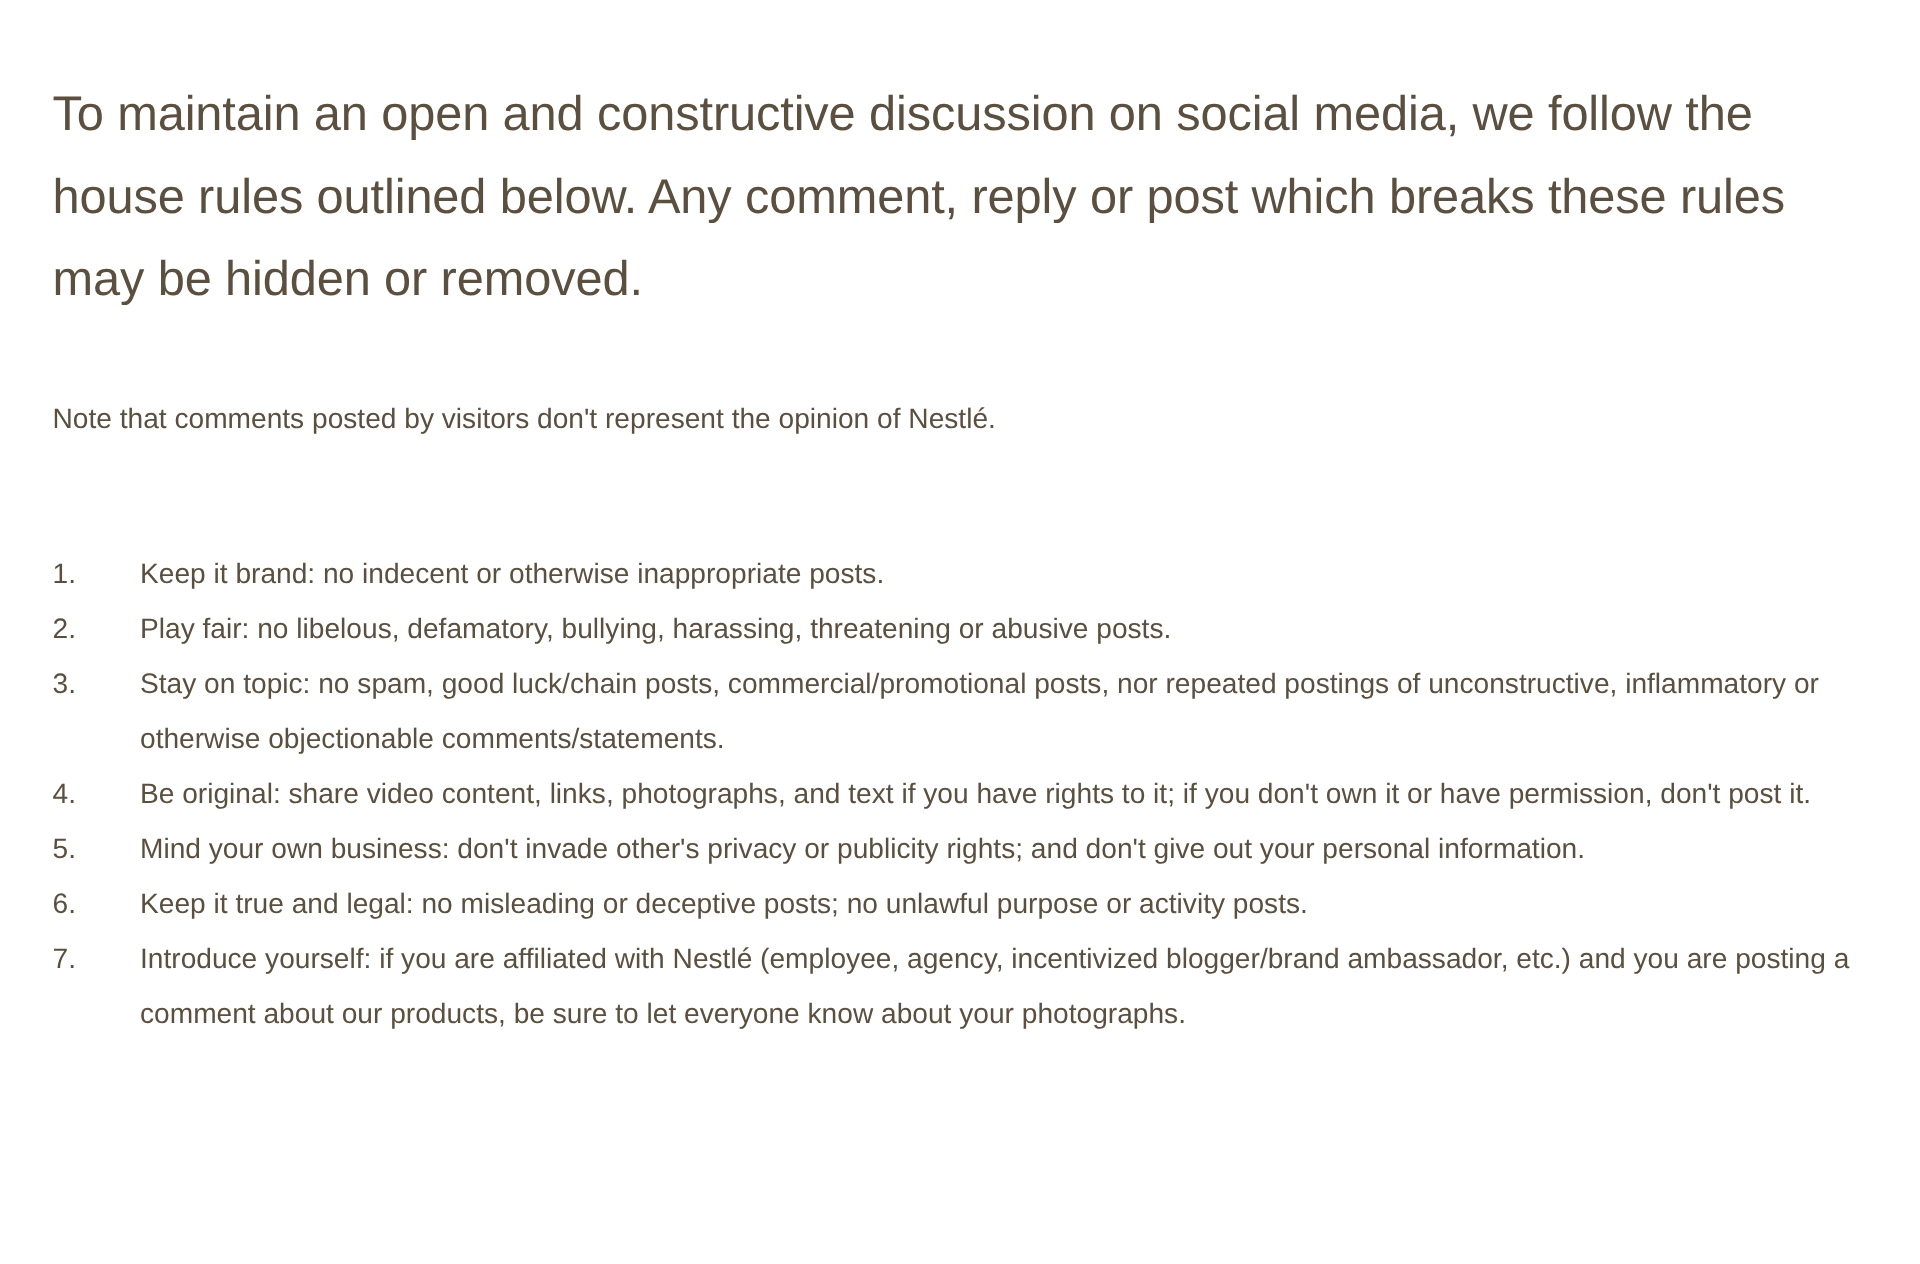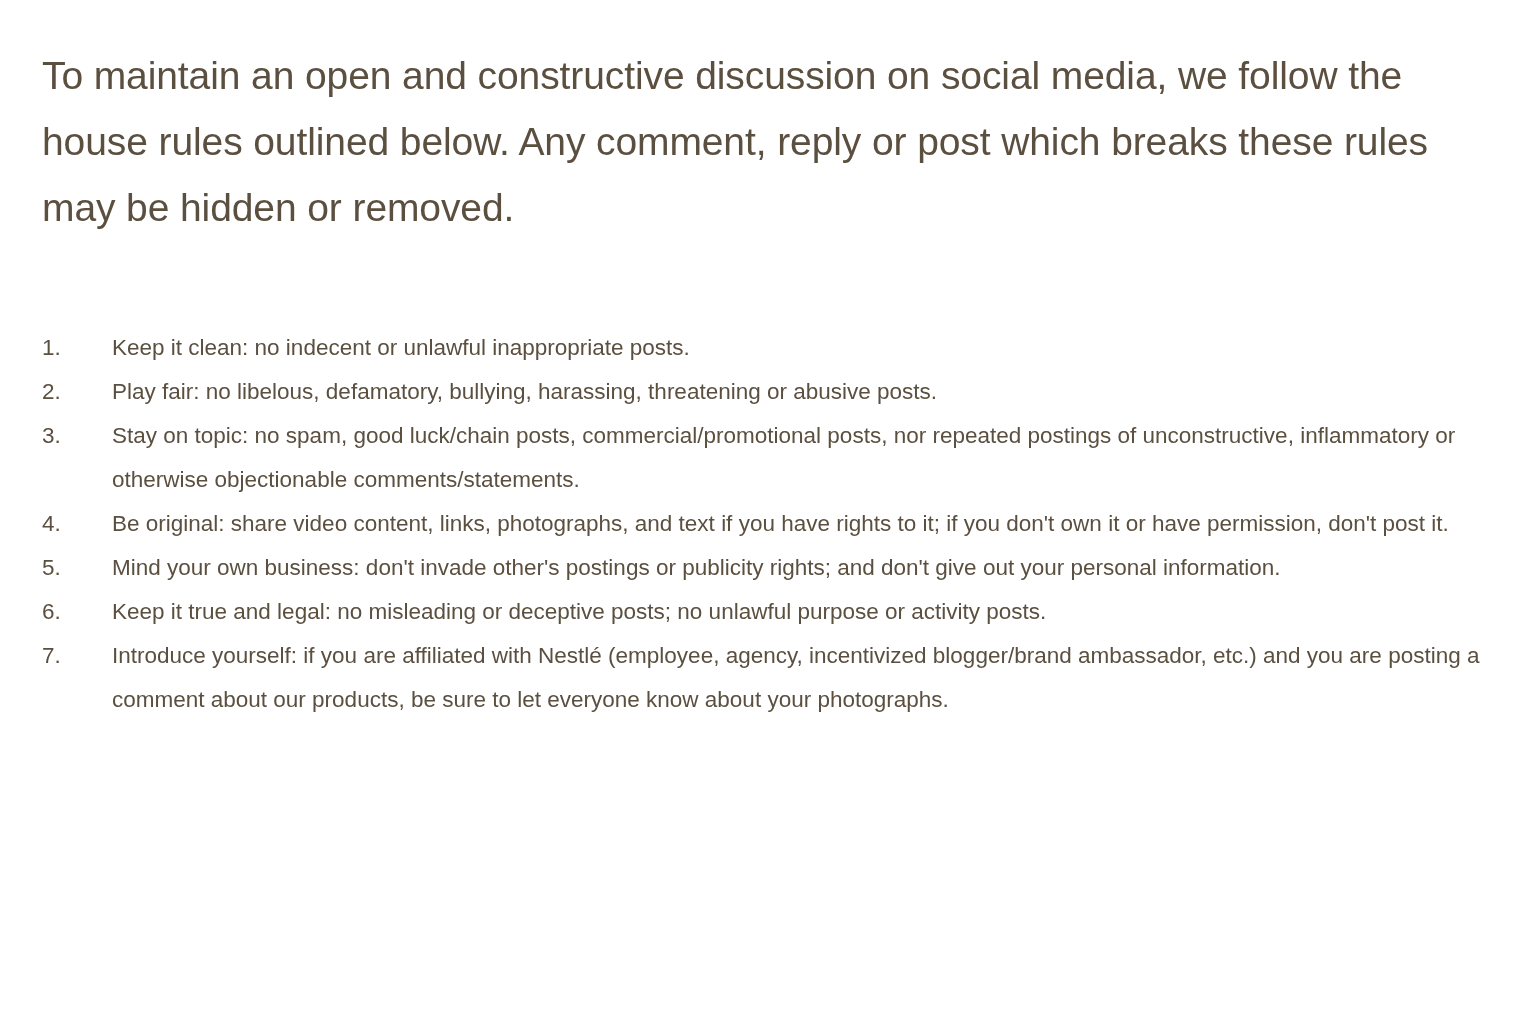--- a/index.html
+++ b/index.html
@@ -14,21 +14,21 @@
     overflow: hidden;
     font-family: "Liberation Sans", "DejaVu Sans", sans-serif;
     color: #5b4f40;
     -webkit-font-smoothing: antialiased;
   }
 
   .page {
     box-sizing: border-box;
     width: 1536px;
     height: 1011px;
-    padding: 0 40px 0 42px;
+    padding: 16px 40px 0 42px;
     background: #ffffff;
   }
 
   
   .intro {
     margin: 0;
     padding-top: 43px;
     max-width: 1400px;
     font-size: 39px;
     line-height: 66px;
@@ -76,46 +76,47 @@
     color: #5b4f40;
   }
 </style>
 </head>
 <body>
 
 <div class="page">
 
   <p class="intro">To maintain an open and constructive discussion on social media, we follow the house rules outlined below. Any comment, reply or post which breaks these rules may be hidden or removed.</p>
 
+  <p class="note">Note that comments posted by visitors don't represent the opinion of Nestlé.</p>
 
   <div class="rules">
 
     <div class="rule">
       <span class="rule-marker">1.</span>
-      <span class="rule-text">Keep it clean: no indecent or unlawful inappropriate posts.</span>
+      <span class="rule-text">Keep it brand: no indecent or otherwise inappropriate posts.</span>
     </div>
 
     <div class="rule">
       <span class="rule-marker">2.</span>
       <span class="rule-text">Play fair: no libelous, defamatory, bullying, harassing, threatening or abusive posts.</span>
     </div>
 
     <div class="rule">
       <span class="rule-marker">3.</span>
       <span class="rule-text">Stay on topic: no spam, good luck/chain posts, commercial/promotional posts, nor repeated postings of unconstructive, inflammatory or otherwise objectionable comments/statements.</span>
     </div>
 
     <div class="rule">
       <span class="rule-marker">4.</span>
       <span class="rule-text">Be original: share video content, links, photographs, and text if you have rights to it; if you don't own it or have permission, don't post it.</span>
     </div>
 
     <div class="rule">
       <span class="rule-marker">5.</span>
-      <span class="rule-text">Mind your own business: don't invade other's postings or publicity rights; and don't give out your personal information.</span>
+      <span class="rule-text">Mind your own business: don't invade other's privacy or publicity rights; and don't give out your personal information.</span>
     </div>
 
     <div class="rule">
       <span class="rule-marker">6.</span>
       <span class="rule-text">Keep it true and legal: no misleading or deceptive posts; no unlawful purpose or activity posts.</span>
     </div>
 
     <div class="rule">
       <span class="rule-marker">7.</span>
       <span class="rule-text">Introduce yourself: if you are affiliated with Nestlé (employee, agency, incentivized blogger/brand ambassador, etc.) and you are posting a comment about our products, be sure to let everyone know about your photographs.</span>

